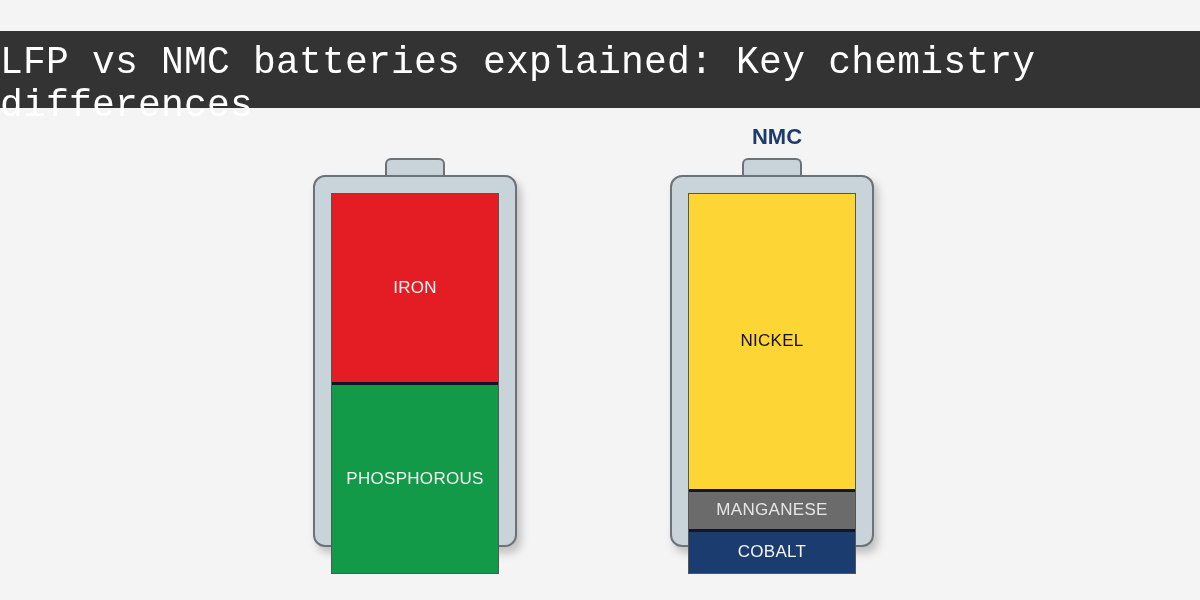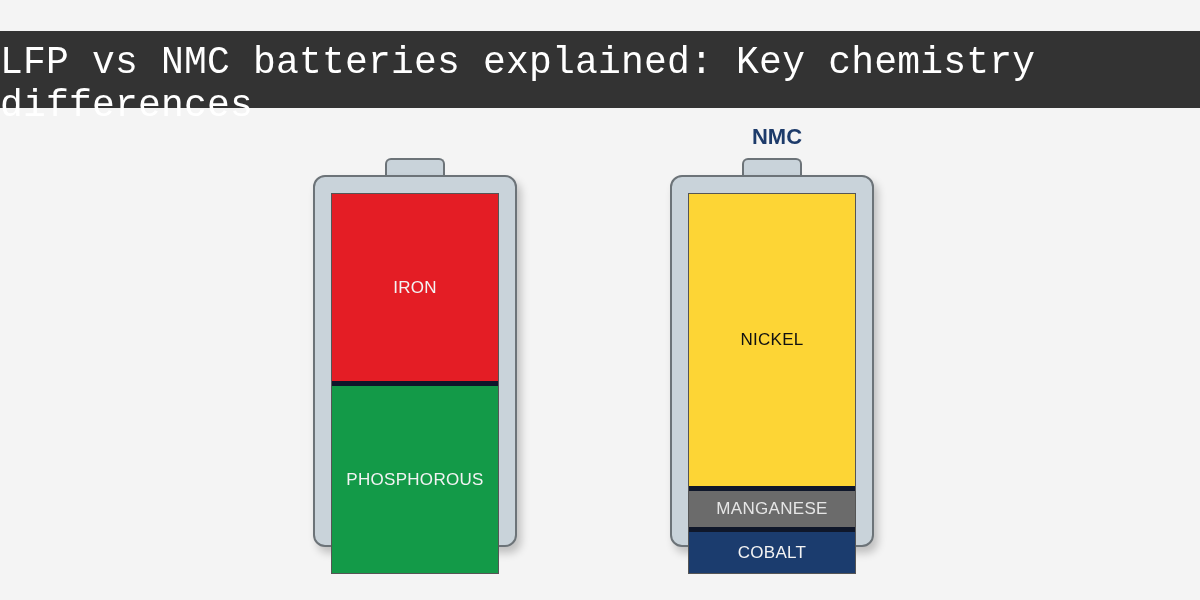--- a/index.html
+++ b/index.html
@@ -38,21 +38,21 @@
   .battery-fill {
     position: absolute; left: 16px; top: 16px; width: 168px; height: 381px;
     display: flex; flex-direction: column;
     border: 1px solid #555; box-sizing: border-box;
   }
   .segment {
     display: flex; align-items: center; justify-content: center;
     font-size: 17px; letter-spacing: 0.3px;
     box-sizing: border-box;
   }
-  .segment + .segment { border-top: 5px solid #0f172a; align-items: center; }
+  .segment + .segment { border-top: 3px solid #0f172a; align-items: center; }
 </style>
 </head>
 <body>
 
 <div class="title-bar">
   <span class="title-text">LFP vs NMC batteries explained: Key chemistry differences</span>
 </div>
 
 <div class="battery-wrap" style="left:313px;">
   <div class="battery-cap"></div>

